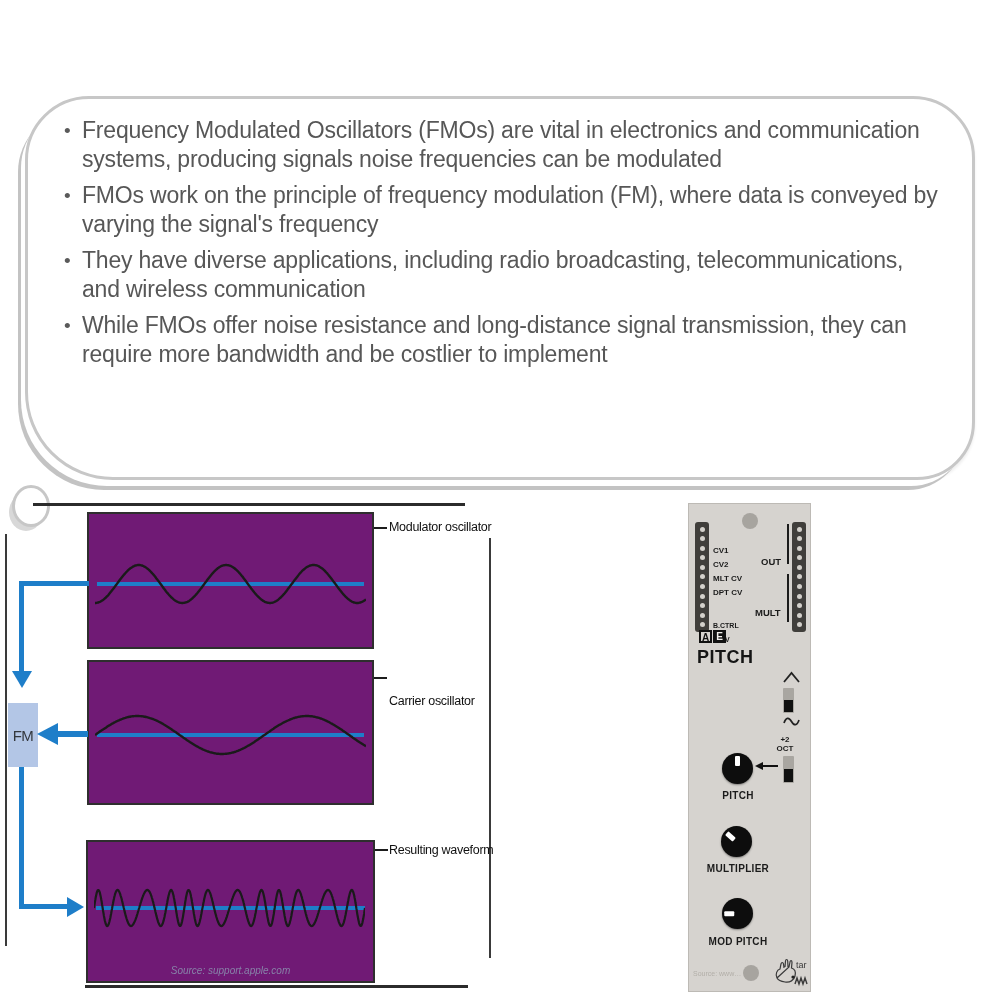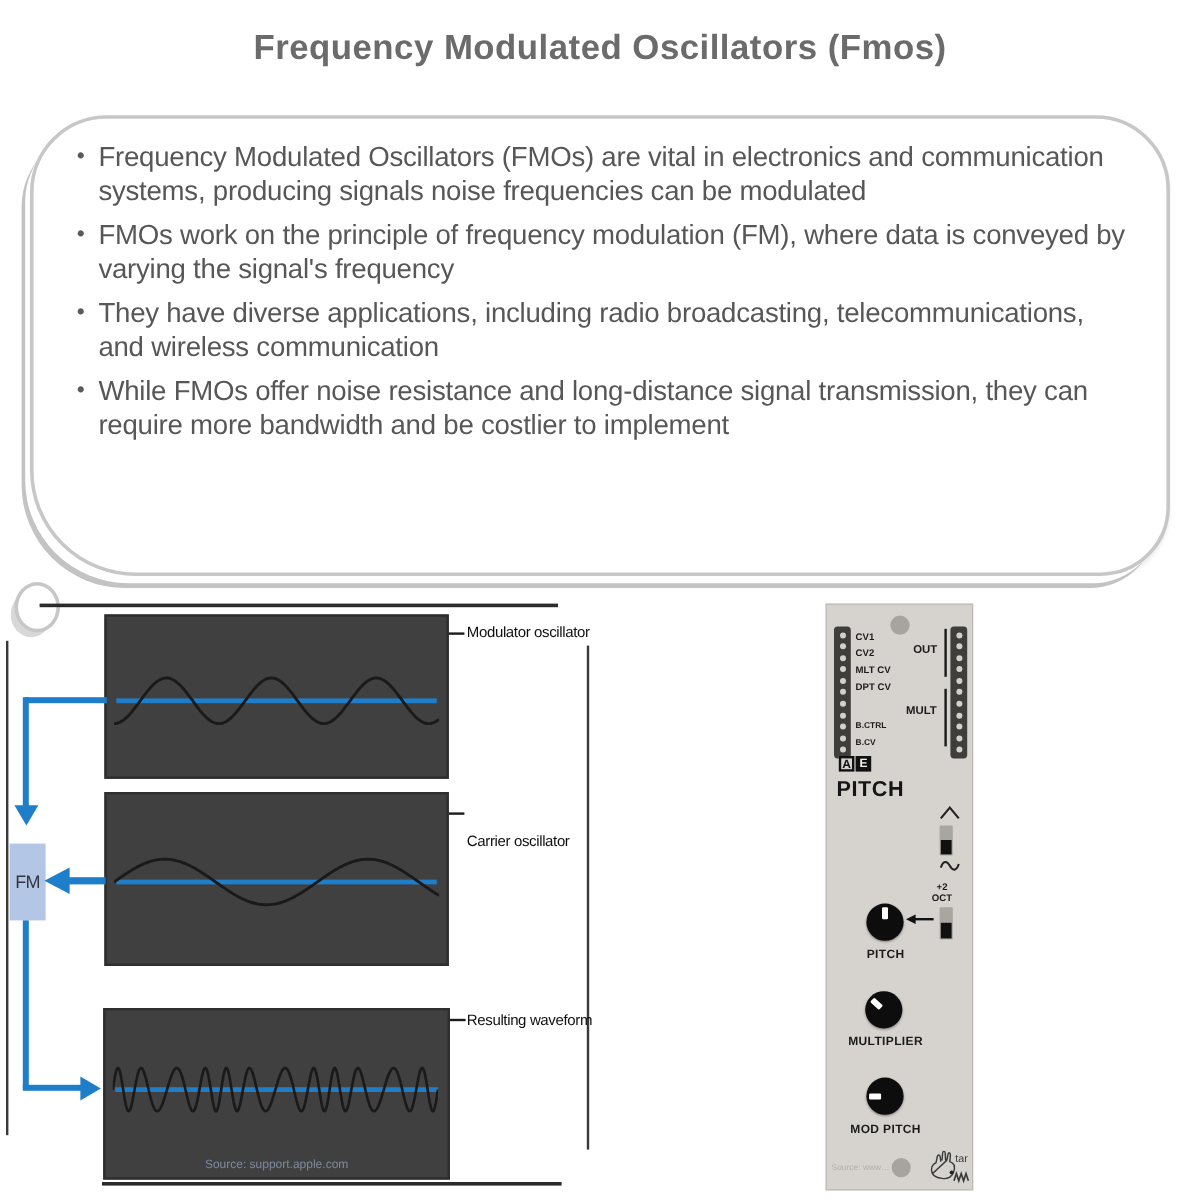--- a/index.html
+++ b/index.html
@@ -16,21 +16,21 @@
     box-shadow:-6px 8px 0 -2px #ffffff,-9px 12px 0 -2px #c3c3c3,0 3px 3px rgba(0,0,0,.07);}
   .bubble-tail{position:absolute;left:-16px;top:386px;width:32px;height:36px;background:#fff;
     border:3px solid #c7c7c7;border-radius:50%;box-shadow:-5px 6px 0 -2px #d8d8d8;}
   .bullets{list-style:none;margin:0;padding:17px 30px 0 36px;}
   .bullet{display:flex;margin-bottom:7px;}
   .bullet .dot{font-size:19px;line-height:29px;color:#5a5a5a;width:18px;flex:0 0 18px;}
   .bullet .btext{font-size:23px;line-height:1.26;color:#575757;font-weight:400;letter-spacing:-0.2px;}
 
   
   .frame-line{position:absolute;background:#2b2b2b;}
-  .wave-box{position:absolute;background:#404040;border:2.5px solid #2e2e2e;box-sizing:border-box;}
+  .wave-box{position:absolute;background:#701a75;border:2.5px solid #2e2e2e;box-sizing:border-box;font-style:italic;}
   .centerline{position:absolute;background:#1e7ec9;height:3.5px;left:8px;right:8px;}
   .wave{position:absolute;left:6px;top:0;}
   .label-tick{position:absolute;width:13px;height:2px;background:#1c1c1c;}
   .diagram-label{position:absolute;font-size:12.5px;color:#101010;letter-spacing:-0.3px;white-space:nowrap;}
   .blue{background:#1e7ec9;}
   .blue-seg{position:absolute;}
   .arr{position:absolute;width:0;height:0;}
   .arr-down{border-left:10px solid transparent;border-right:10px solid transparent;border-top:17px solid #1e7ec9;}
   .arr-left{border-top:11px solid transparent;border-bottom:11px solid transparent;border-right:21px solid #1e7ec9;}
   .arr-right{border-top:10px solid transparent;border-bottom:10px solid transparent;border-left:17px solid #1e7ec9;}
@@ -40,21 +40,21 @@
   .diagram-watermark{position:absolute;left:0;right:0;bottom:5px;text-align:center;
     font-size:10px;color:#8d9db5;opacity:.8;}
 
   
   .panel{position:absolute;left:688px;top:503px;width:123px;height:489px;background:#d6d3cf;
     border:1px solid #bdbab5;box-sizing:border-box;}
   .screw{position:absolute;width:16px;height:16px;border-radius:50%;background:#a7a49f;}
   .jack-strip{position:absolute;width:14px;height:110px;background:#403e3b;border-radius:3px;
     display:flex;flex-direction:column;align-items:center;justify-content:space-evenly;}
   .jack-dot{width:5px;height:5px;border-radius:50%;background:#d3d0cb;}
-  .plabel{position:absolute;font-weight:bold;color:#1b1b1b;white-space:nowrap;}
+  .plabel{position:absolute;font-weight:bold;color:#1b1b1b;white-space:nowrap;margin-top:20px;}
   .bracket{position:absolute;width:2px;background:#1b1b1b;}
   .logo-sq{position:absolute;width:13px;height:13px;box-sizing:border-box;text-align:center;
     font-size:10px;font-weight:bold;line-height:11px;}
   .logo-a{border:2px solid #111;color:#111;background:#d6d3cf;}
   .logo-e{background:#111;color:#f2f0ec;line-height:13px;}
   .model{position:absolute;font-size:18px;font-weight:bold;color:#151515;letter-spacing:.5px;}
   .wave-sym{position:absolute;}
   .switch{position:absolute;width:11px;background:#a9a6a1;border-radius:1px;}
   .switch-pos{position:absolute;left:1px;right:1px;bottom:1px;height:48%;background:#101010;}
   .knob{position:absolute;width:31px;height:31px;border-radius:50%;background:#0d0d0d;
@@ -69,21 +69,20 @@
   .sel-arrow-head{position:absolute;width:0;height:0;border-top:4.5px solid transparent;
     border-bottom:4.5px solid transparent;border-right:8px solid #111;}
   .panel-watermark{position:absolute;font-size:7px;color:#9a968e;opacity:.6;white-space:nowrap;}
   .maker-logo{position:absolute;}
 </style>
 </head>
 <body>
 
 <div class="page">
 
-  <h1 class="title">Frequency Modulated Oscillators (Fmos)</h1>
 
   <div class="bubble">
     <div class="bubble-tail"></div>
     <ul class="bullets">
       <li class="bullet">
         <span class="dot">•</span>
         <span class="btext">Frequency Modulated Oscillators (FMOs) are vital in electronics and communication systems, producing signals noise frequencies can be modulated</span>
       </li>
       <li class="bullet">
         <span class="dot">•</span>

